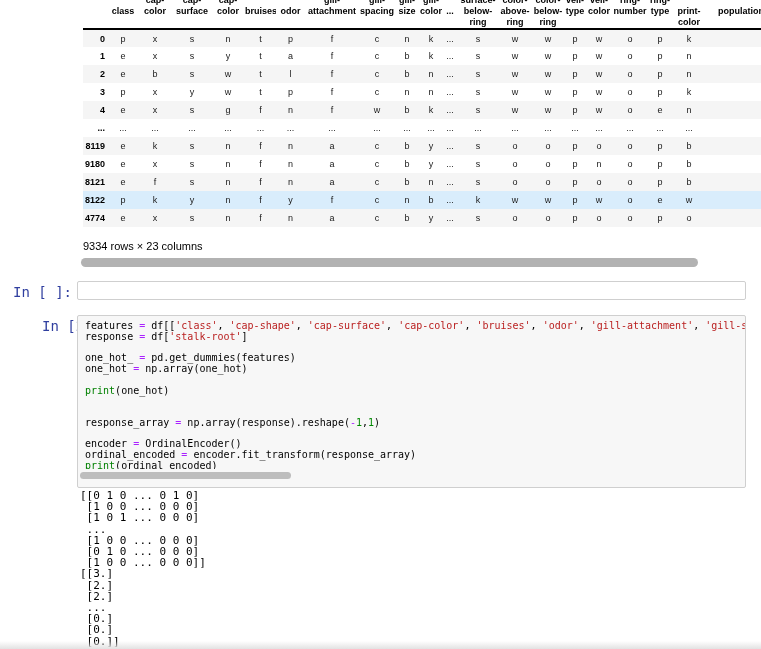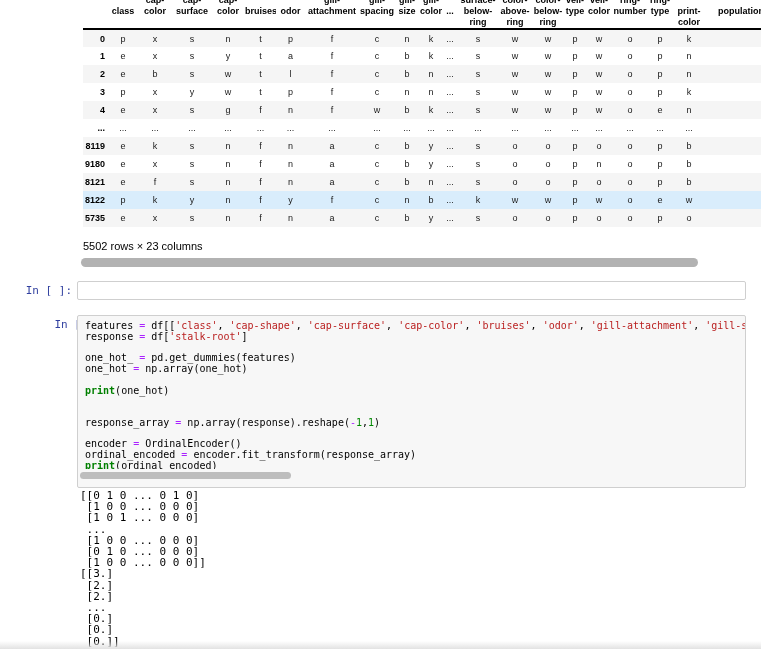--- a/index.html
+++ b/index.html
@@ -23,35 +23,35 @@
 
   .df-dims { position:absolute; left:83px; top:240px; font-size:11px; color:#000; }
 
   .scrollbar-track { position:absolute; }
   .scroll-thumb { background:#b2b2b2; border-radius:4.5px; width:100%; height:100%; }
   .sb-table { left:81px; top:258px; width:617px; height:9px; }
 
   
   .prompt { position:absolute; left:0; width:72px; text-align:right;
             font-family:"DejaVu Sans Mono","Liberation Mono",monospace;
-            font-size:11px; color:#303F9F; white-space:pre; }
+            font-size:14px; color:#303F9F; white-space:pre; }
   .prompt-empty { top:284px; }
   .prompt-code  { top:318px;margin-left:42px; }
 
   .input-box { position:absolute; left:77px; width:669px; border:1px solid #cfcfcf; border-radius:2px; }
   .input-empty { top:281px; height:19px; background:#ffffff; }
   .input-code  { top:315px; height:173px; background:#f7f7f7; }
 
   .code-area { padding:5px 0 0 7px; height:153px; overflow:hidden;
                font-family:"DejaVu Sans Mono","Liberation Mono",monospace;
                font-size:10px; line-height:10.75px; white-space:pre; color:#000; }
   .tk-p { color:#000000; }
   .tk-o { color:#AA22FF; }
   .tk-s { color:#BA2121; }
-  .tk-k { color:#008000; font-weight:bold; }
+  .tk-k { color:#008000; font-weight:normal; }
   .tk-n { color:#008800; }
   .code-sb { margin:3px 0 0 2px; width:211px; height:7px; background:#bdbdbd; border-radius:3.5px; }
 
   
   .out-pre { position:absolute; left:80px; top:490px;
              font-family:"DejaVu Sans Mono","Liberation Mono",monospace;
              font-size:11px; line-height:11.2px; white-space:pre; color:#000; }
 
   .bottom-strip { position:absolute; left:0; right:0; bottom:0; height:8px;
                   background:linear-gradient(rgba(255,255,255,0), #e2e2e2); pointer-events:none; }
@@ -420,21 +420,21 @@
             <td>w</td>
             <td>w</td>
             <td>p</td>
             <td>w</td>
             <td>o</td>
             <td>e</td>
             <td>w</td>
             <td></td>
           </tr>
           <tr>
-            <th class="idx">5735</th>
+            <th class="idx">4774</th>
             <td>e</td>
             <td>x</td>
             <td>s</td>
             <td>n</td>
             <td>f</td>
             <td>n</td>
             <td>a</td>
             <td>c</td>
             <td>b</td>
             <td>y</td>
@@ -446,21 +446,21 @@
             <td>o</td>
             <td>o</td>
             <td>p</td>
             <td>o</td>
             <td></td>
           </tr>
         </tbody>
     </table>
   </div>
 
-  <div class="df-dims">5502 rows × 23 columns</div>
+  <div class="df-dims">9334 rows × 23 columns</div>
 
   <div class="scrollbar-track sb-table">
     <div class="scroll-thumb"></div>
   </div>
 
   <div class="prompt prompt-empty">In [ ]:</div>
   <div class="input-box input-empty"></div>
 
   <div class="prompt prompt-code">In [257]:</div>
   <div class="input-box input-code">

